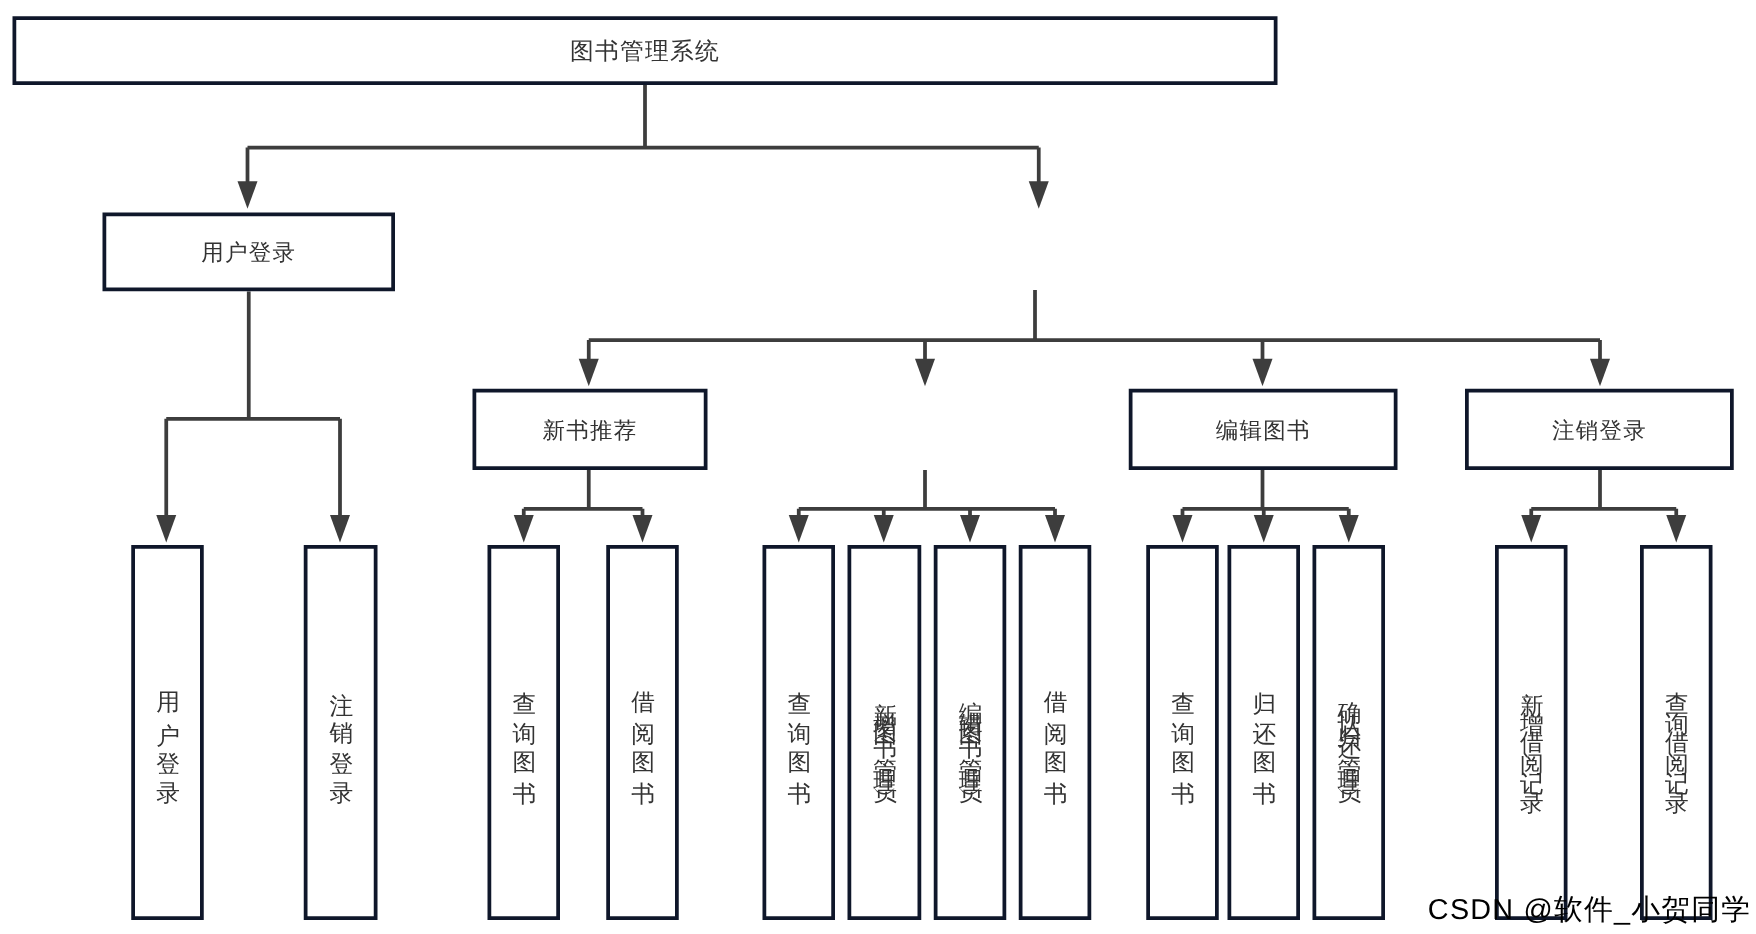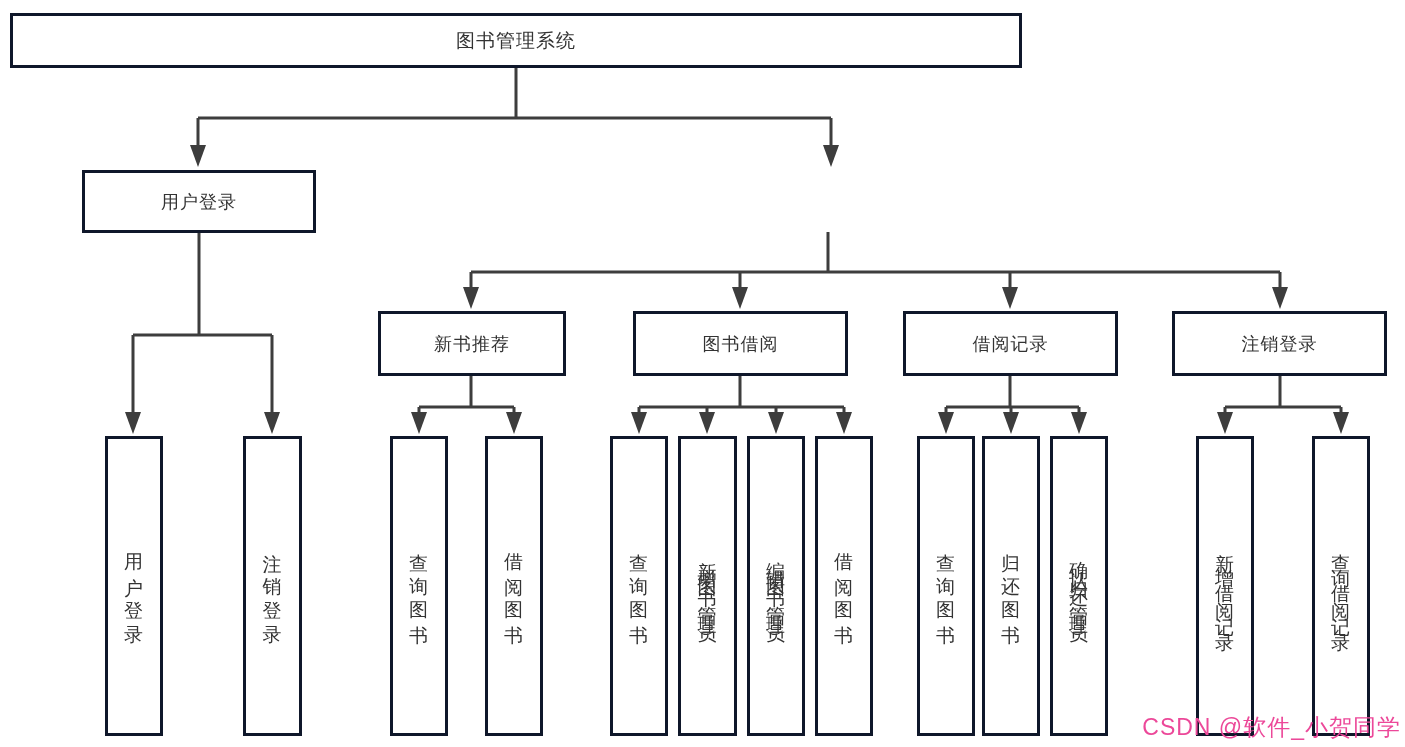--- a/index.html
+++ b/index.html
@@ -36,21 +36,21 @@
     writing-mode: vertical-rl;
     text-orientation: mixed;
     line-height: 1;
     white-space: nowrap;
   }
   .watermark {
     position: absolute;
     top: 712px;
     right: 4px;
     font-size: 23px;
-    color: #ec4899;
+    color: #000000;
     z-index: 3;
     letter-spacing: 1px;
   }
 </style>
 </head>
 <body>
 
 <div class="stage">
 
   <svg class="connectors" viewBox="0 0 1405 747" xmlns="http://www.w3.org/2000/svg">
@@ -88,25 +88,22 @@
     <span>图书管理系统</span>
   </div>
 
   <div class="node lvl2" style="left:82px; top:170px; width:234px; height:63px;">
     <span>用户登录</span>
   </div>
 
   <div class="node lvl3" style="left:362px; top:311px; width:188px; height:65px;margin-left:16px;">
     <span>新书推荐</span>
   </div>
-  <div class="node lvl3" style="left:633px; top:311px; width:215px; height:65px;">
-    <span>图书借阅</span>
-  </div>
   <div class="node lvl3" style="left:903px; top:311px; width:215px; height:65px;">
-    <span>借阅记录</span>
+    <span>编辑图书</span>
   </div>
   <div class="node lvl3" style="left:1172px; top:311px; width:215px; height:65px;">
     <span>注销登录</span>
   </div>
 
   <div class="node leaf" style="left:105px; top:436px; width:58px; height:300px;">
     <span class="v-label" style="letter-spacing: 24px;">用户登录</span>
   </div>
   <div class="node leaf" style="left:243px; top:436px; width:59px; height:300px;">
     <span class="v-label" style="letter-spacing: 24px;">注销登录</span>

